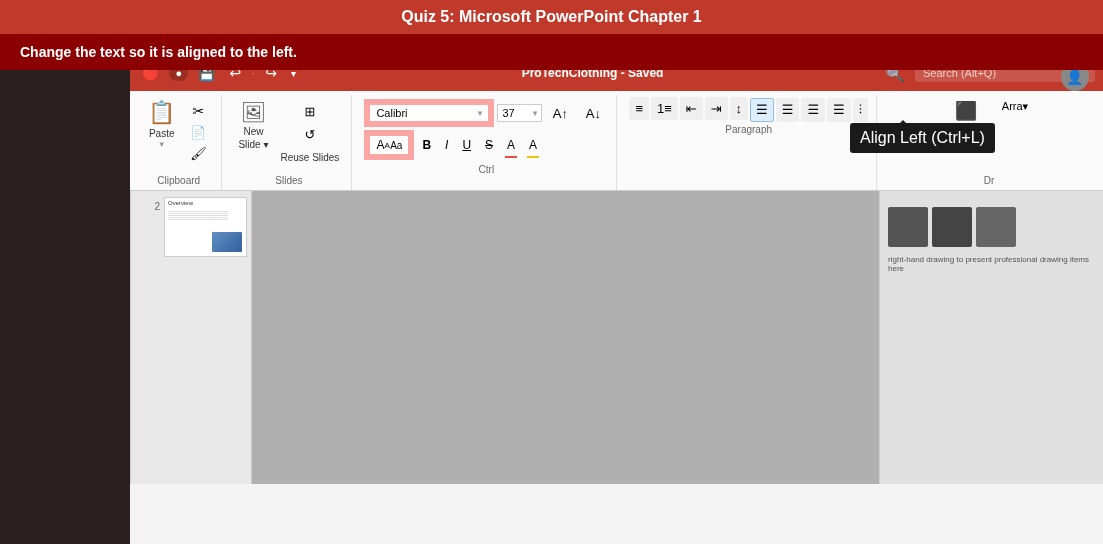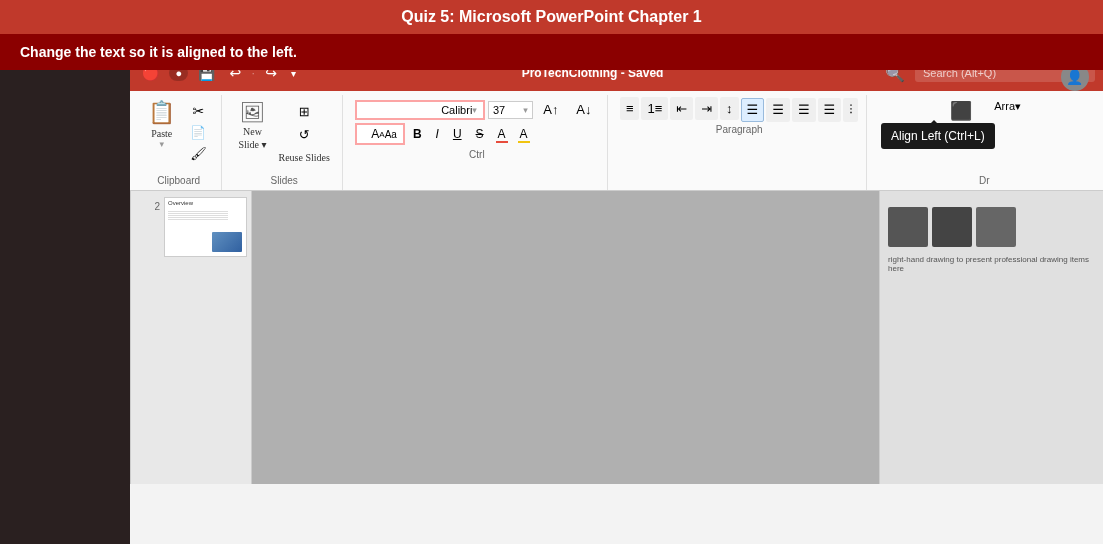--- a/index.html
+++ b/index.html
@@ -151,43 +151,43 @@
       display: flex;
       flex-direction: column;
       align-items: center;
       justify-content: center;
       cursor: pointer;
       padding: 3px 4px;
       border-radius: 2px;
       min-width: 30px;
     }
     .rb-btn .icon-large { font-size: 22px; color: #555; }
-    .rb-btn .btn-label { font-size: 10px; color: #333; margin-top: 2px; font-family: Liberation Serif, serif; }
+    .rb-btn .btn-label { font-size: 10px; color: #333; margin-top: 2px; }
 
     
     .font-select-area {
       display: flex;
       flex-direction: column;
       gap: 3px;
       padding: 2px 0;
     }
     .font-row {
       display: flex;
       align-items: center;
       gap: 3px;
     }
     .font-box {
-      border: 2px solid #fca5a5;
+      border: 6px solid #fca5a5;
       background: white;
       padding: 2px 6px;
       font-size: 11px;
       width: 130px;
       display: flex;
       align-items: center;
-      justify-content: flex-end;
+      justify-content: space-between;
       cursor: pointer;
     }
     .size-box {
       border: 1px solid #ccc;
       background: white;
       padding: 2px 4px;
       font-size: 11px;
       width: 45px;
       display: flex;
       align-items: center;
@@ -227,26 +227,26 @@
     }
     .para-btn.active-btn {
       background: #ddeeff;
       border-color: #99bbdd;
     }
 
     
     .tooltip-popup {
       position: absolute;
       top: 68px;
-      left: 751px;
+      left: 720px;
       background: #1a1a1a;
       color: white;
       padding: 6px 10px;
       border-radius: 3px;
-      font-size: 12px;
+      font-size: 16px;
       white-space: nowrap;
       z-index: 100;
       pointer-events: none;
     }
     .tooltip-popup::before {
       content: '';
       position: absolute;
       top: -6px;
       left: 50px;
       border: 3px solid transparent;

